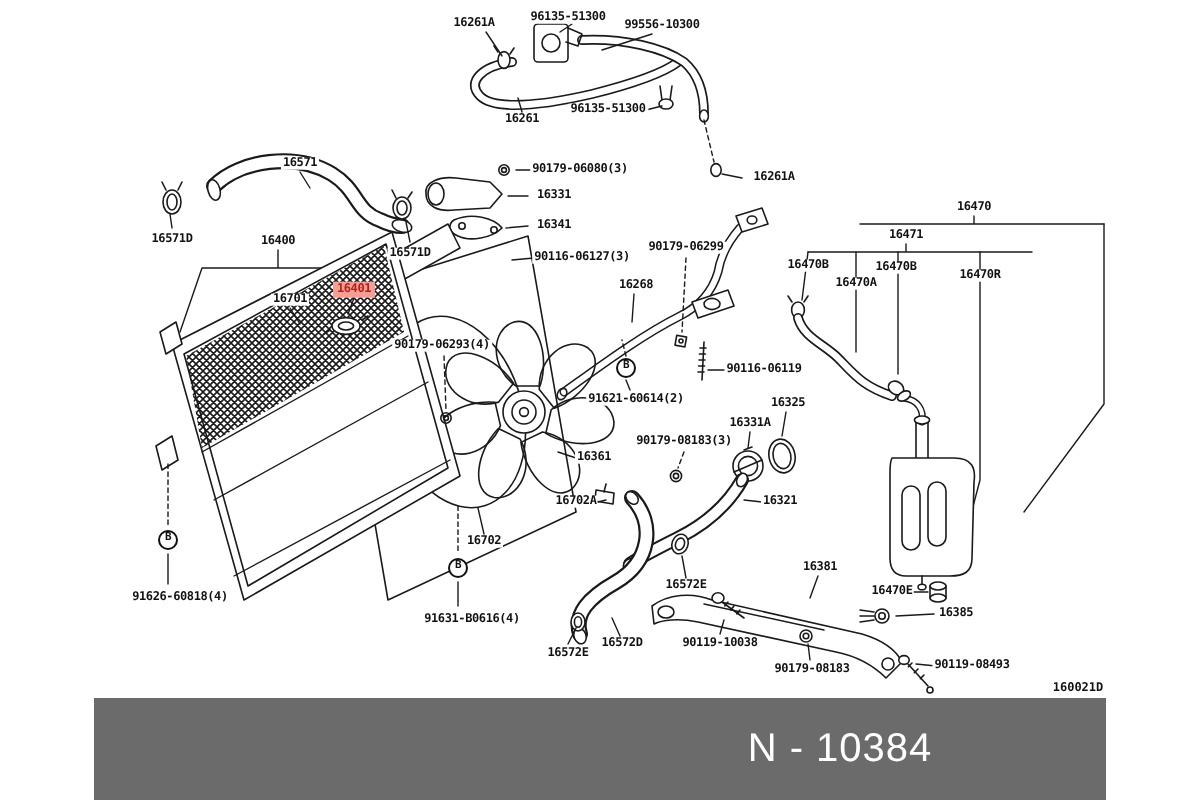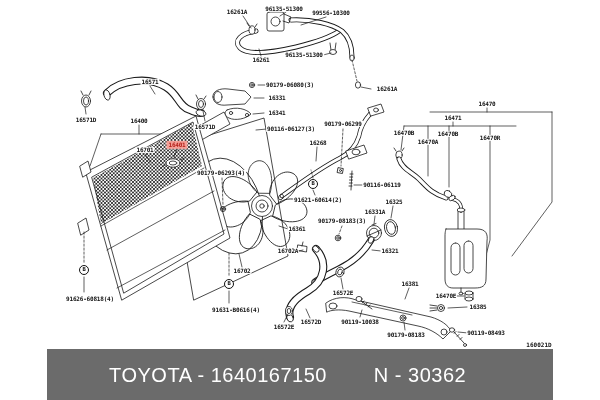--- a/index.html
+++ b/index.html
@@ -324,16 +324,15 @@
       <span class="plabel" style="left: 448px; top: 134px;">16470B</span>
       <span class="plabel" style="left: 490px; top: 138px;">16470R</span>
       <span class="plabel circ" style="left: 84px; top: 270px;">B</span>
       <span class="plabel circ" style="left: 229px; top: 284px;">B</span>
       <span class="plabel circ" style="left: 313px; top: 184px;">B</span>
     </div>
 
   <span class="dcode">160021D</span>
 
   <div class="footer">
-    <span class="ft l">TOYOTA - 1640167150</span>
-    <span class="ft r">N - 30362</span>
+    <span class="ft r">N - 10384</span>
   </div>
 </div>
 
 </body></html>

